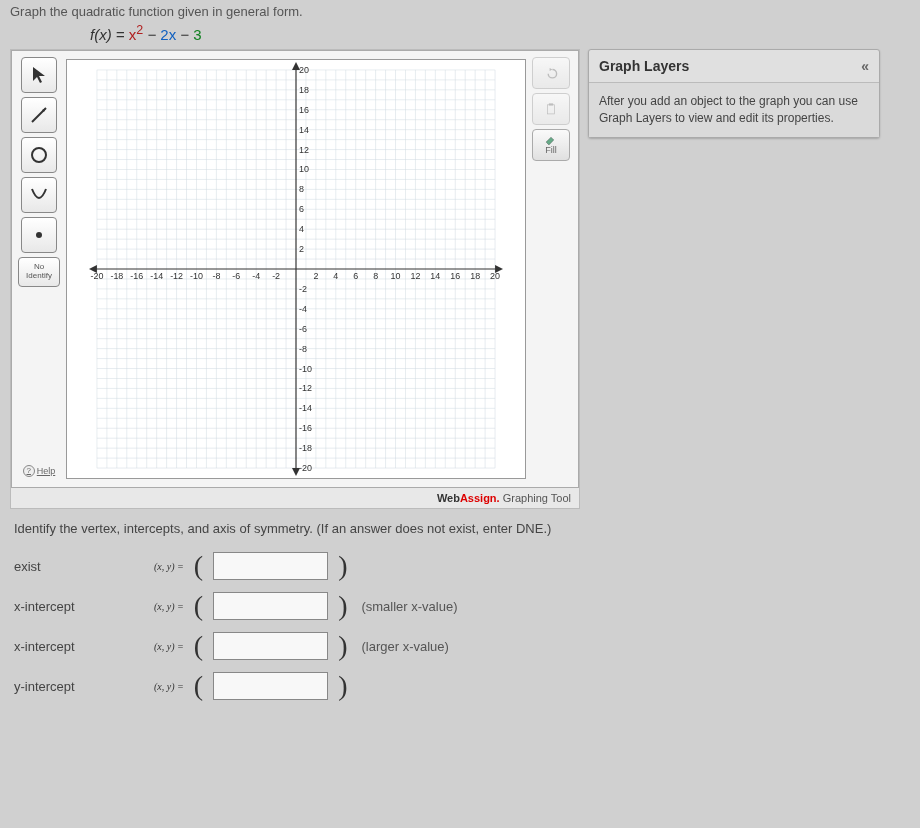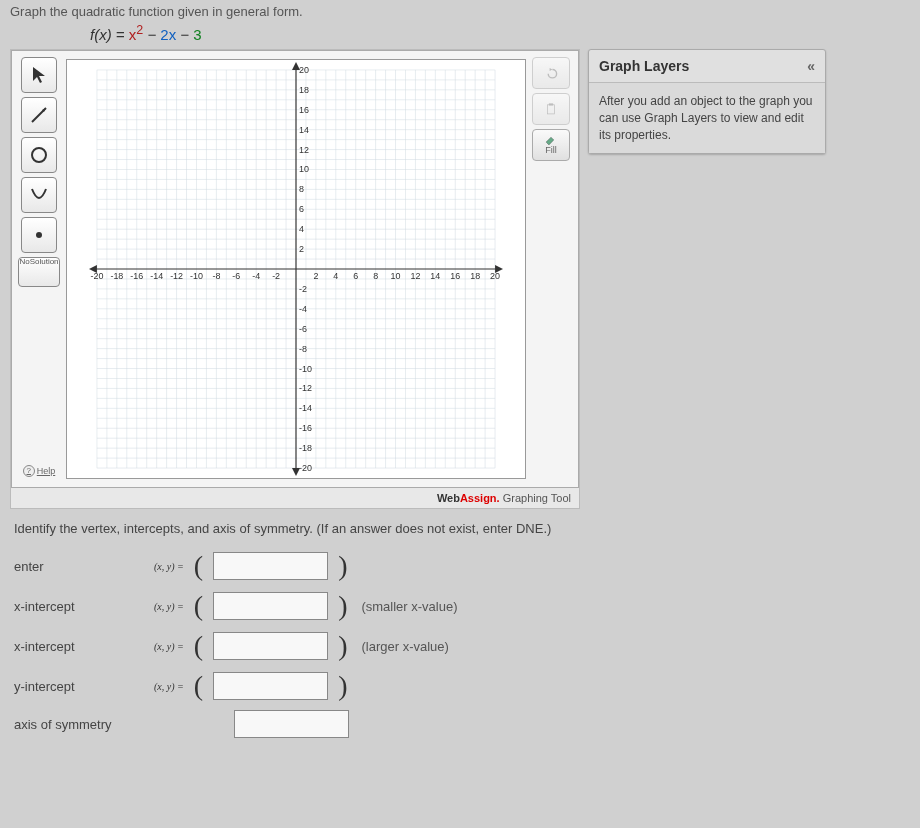--- a/index.html
+++ b/index.html
@@ -60,21 +60,21 @@
     .tool-btn svg { width: 20px; height: 20px; }
     .no-solution {
       width: 42px;
       height: 30px;
       border: 1px solid #888;
       background: linear-gradient(#fff,#e8e8e8);
       border-radius: 4px;
       font-size: 8px;
       text-align: center;
       display: flex;
-      flex-direction: row;
+      flex-direction: column;
       justify-content: center;
       color: #555;
       cursor: pointer;
       line-height: 1.1;
     }
     .help-link {
       margin-top: auto;
       font-size: 9px;
       color: #666;
       text-decoration: underline;
@@ -131,21 +131,21 @@
       color: #555;
       padding: 4px 8px;
       text-align: right;
     }
     .graph-footer .wa { color: #333; font-weight: bold; margin-top: 20px; }
     .graph-footer .assign { color: #d00; font-weight: bold; }
     .layers-panel {
       border: 1px solid #aaa;
       background: #e0e0e0;
       border-radius: 3px;
-      width: 238px;
+      width: 292px;
       box-shadow: 0 1px 2px rgba(0,0,0,0.2);
     }
     .layers-header {
       padding: 8px 10px;
       font-weight: bold;
       font-size: 14px;
       border-bottom: 1px solid #bbb;
       display: flex;
       justify-content: space-between;
       align-items: center;
@@ -227,21 +227,21 @@
               <path d="M3 4 Q10 22 17 4" stroke="#333" stroke-width="2" fill="none"></path>
             </svg>
         </div>
         <div class="tool-btn">
           <svg viewBox="0 0 20 20">
               <circle cx="10" cy="10" r="3" fill="#333"></circle>
             </svg>
         </div>
         <div class="no-solution">
           <span>No</span>
-          <span>Solution</span>
+          <span>Identify</span>
         </div>
         <div class="help-link">Help</div>
       </div>
 
       <div class="grid-container">
         <svg viewBox="-21 -21 42 42">
           <g stroke="#cfd8e0" stroke-width="0.05">
             <line x1="-20" y1="-20" x2="-20" y2="20"></line>
               <line x1="-19" y1="-20" x2="-19" y2="20"></line>
               <line x1="-18" y1="-20" x2="-18" y2="20"></line>
@@ -406,21 +406,21 @@
       <span class="collapse-icon">«</span>
     </div>
     <div class="layers-body">After you add an object to the graph you can use Graph Layers to view and edit its properties.</div>
   </div>
 </div>
 
 <div class="instructions">Identify the vertex, intercepts, and axis of symmetry. (If an answer does not exist, enter DNE.)</div>
 
 <div class="answer-table">
   <div class="answer-row">
-    <div class="answer-label">enter</div>
+    <div class="answer-label">exist</div>
     <span class="xy-label">(x, y)  =</span>
     <span class="paren">(</span>
     <input class="input-box" style="">
     <span class="paren">)</span>
   </div>
   <div class="answer-row">
     <div class="answer-label">x-intercept</div>
     <span class="xy-label">(x, y)  =</span>
     <span class="paren">(</span>
     <input class="input-box" style="">
@@ -435,18 +435,13 @@
     <span class="paren">)</span>
     <span class="hint">(larger x-value)</span>
   </div>
   <div class="answer-row">
     <div class="answer-label">y-intercept</div>
     <span class="xy-label">(x, y)  =</span>
     <span class="paren">(</span>
     <input class="input-box" style="">
     <span class="paren">)</span>
   </div>
-  <div class="answer-row">
-    <div class="answer-label">axis of symmetry</div>
-    <span style="width:70px"></span>
-    <input class="input-box" style="">
-  </div>
 </div>
 
 </body></html>

